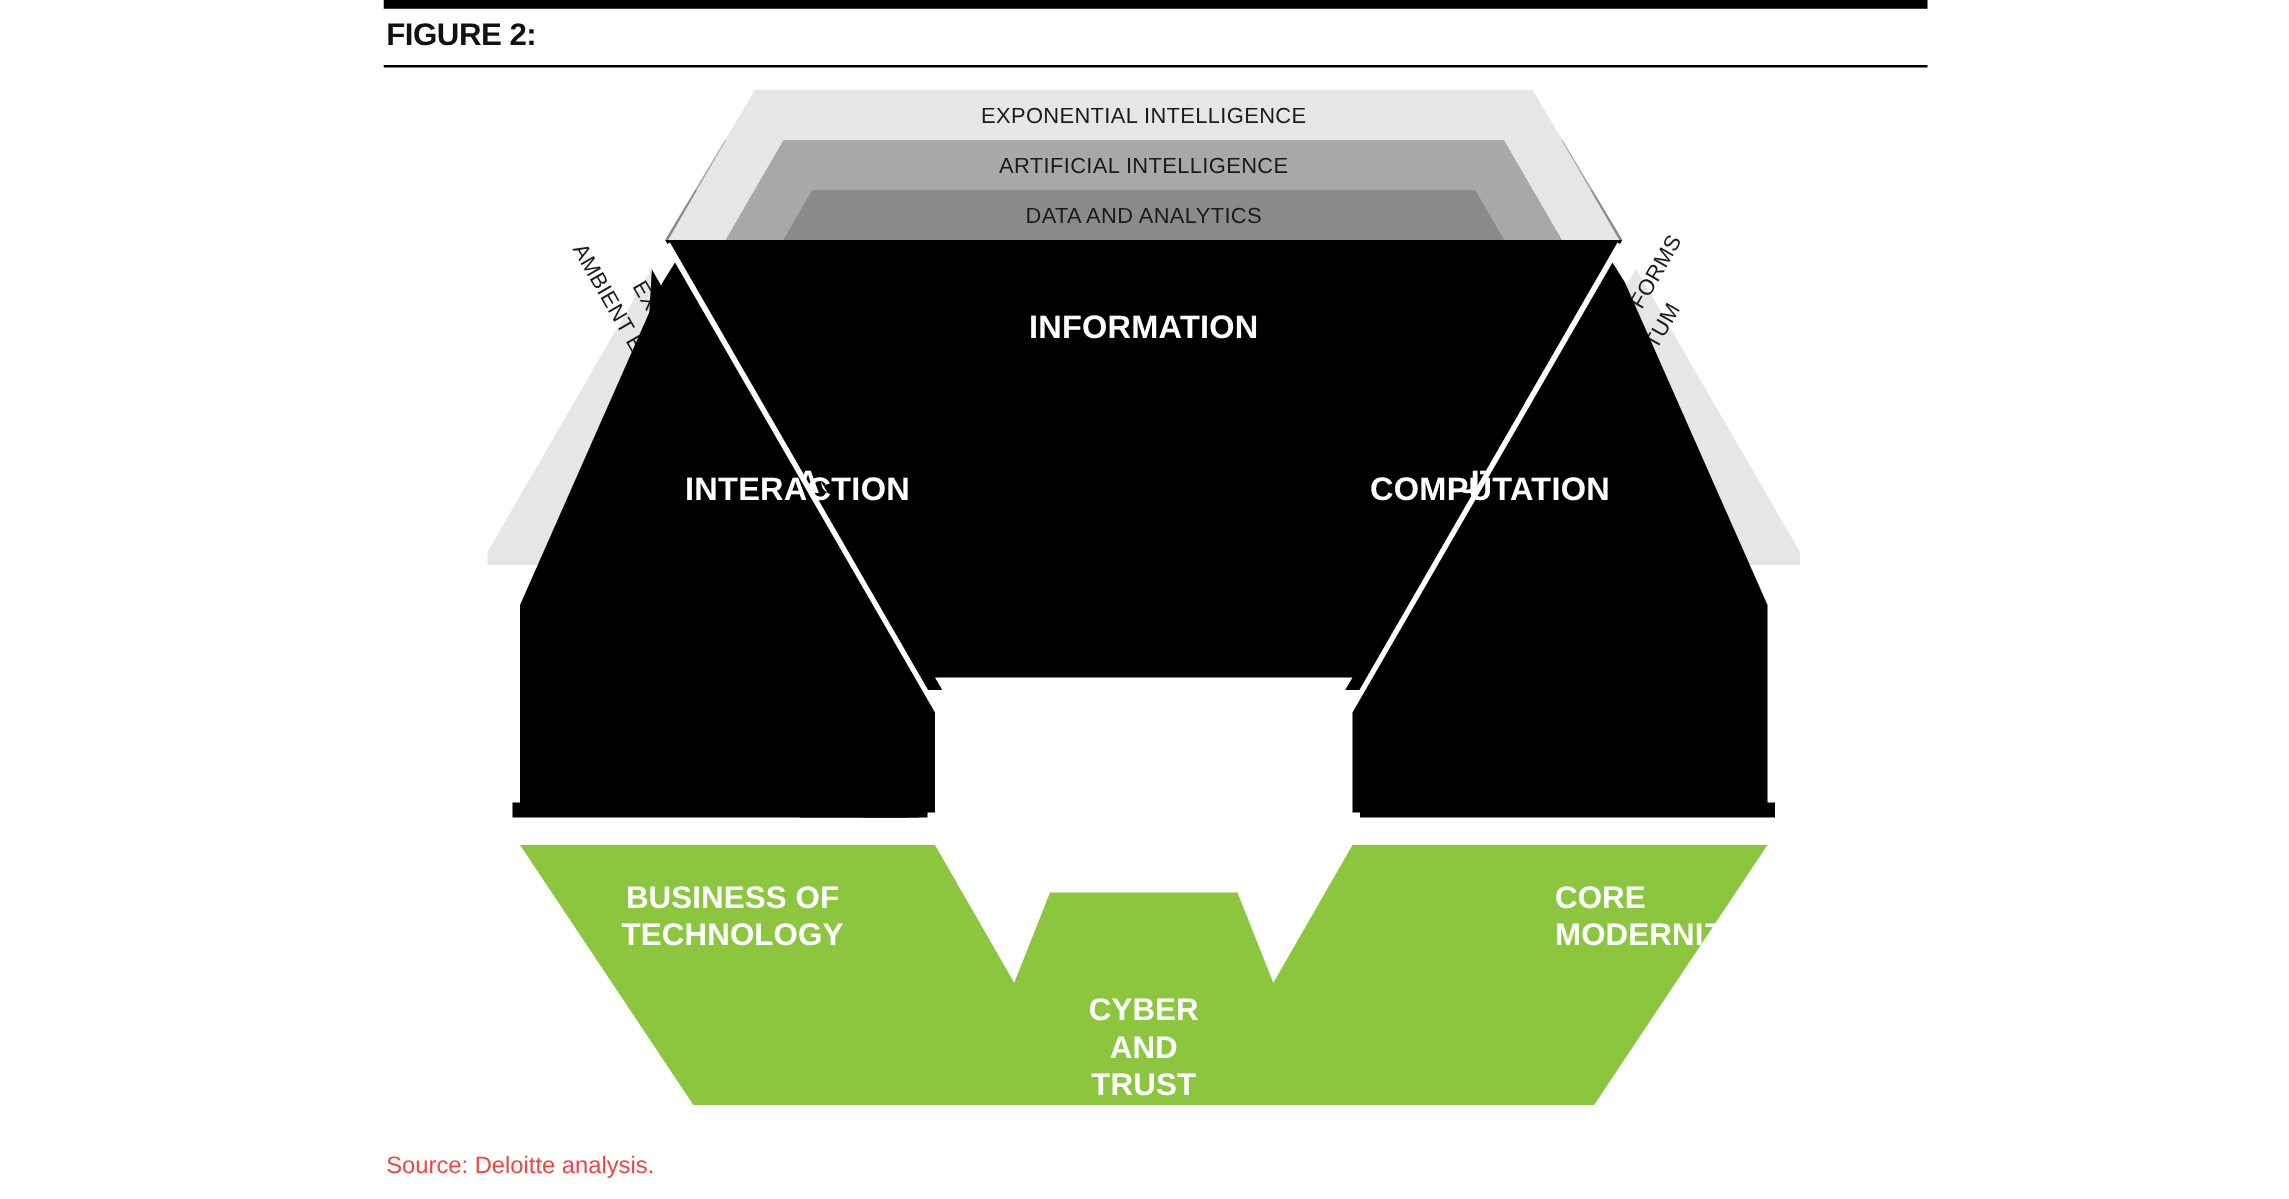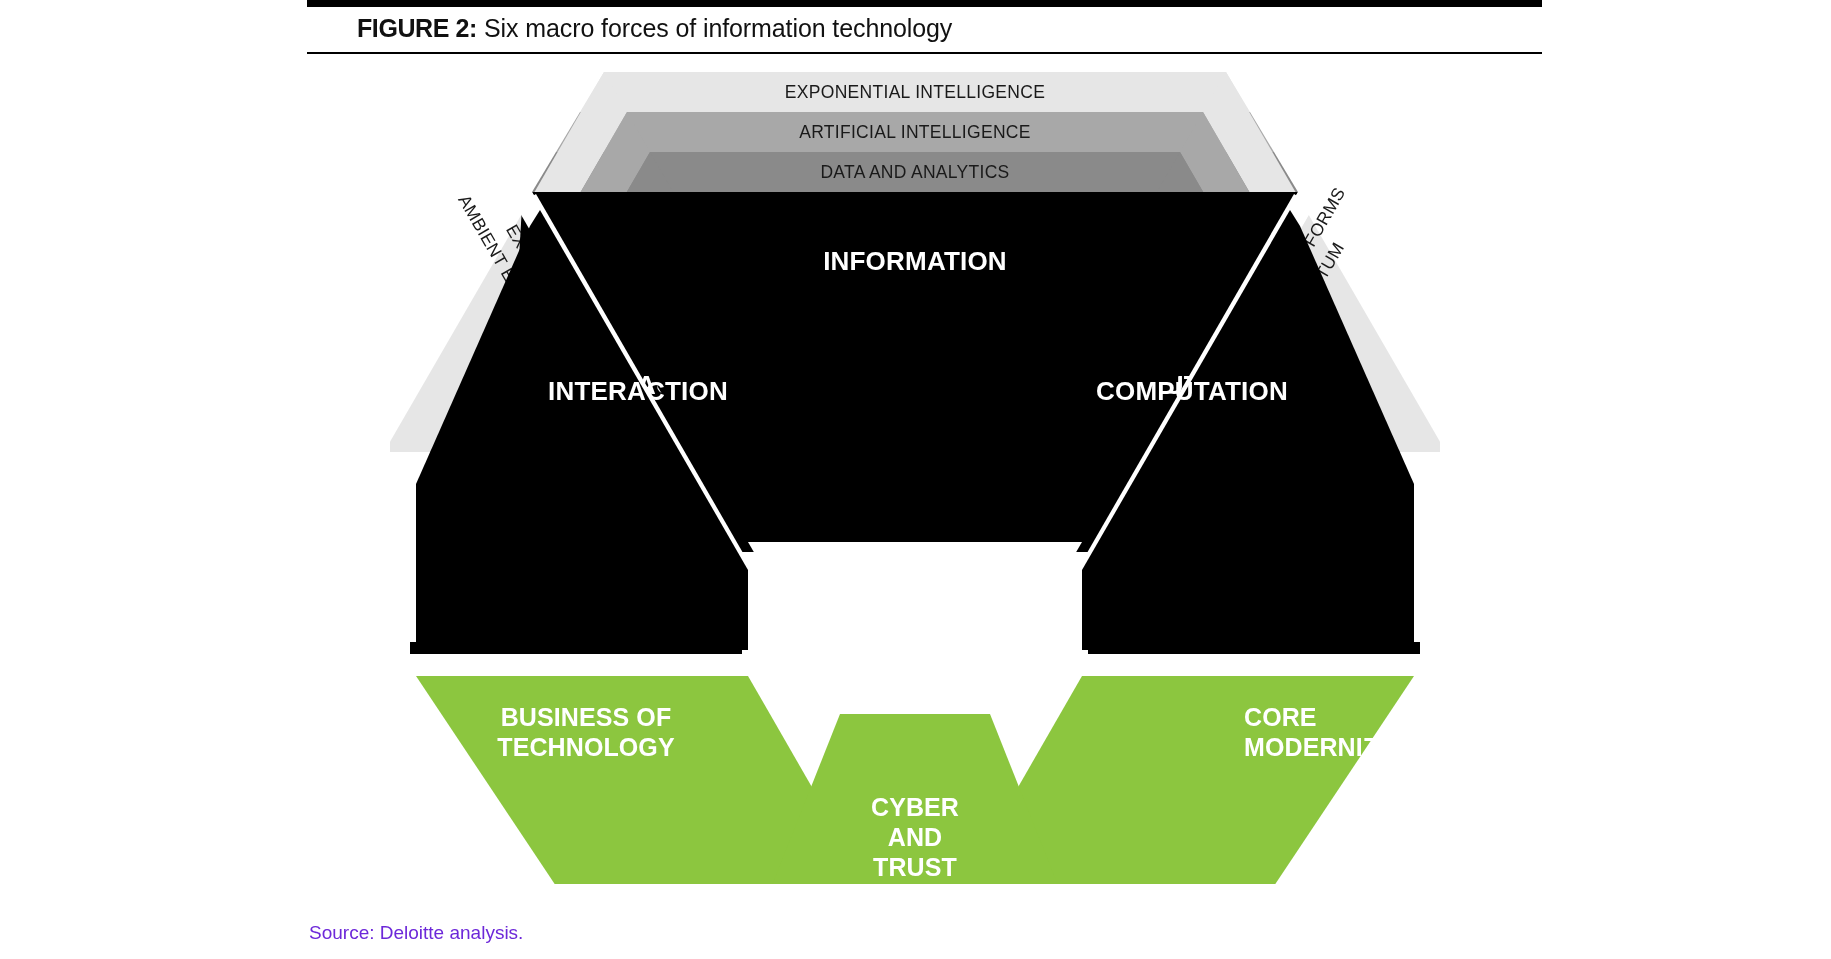--- a/index.html
+++ b/index.html
@@ -17,21 +17,21 @@
     position:absolute;left:307px;top:0px;width:1235px;height:7px;
     background:#000;
   }
   .rule-bottom{
     position:absolute;left:307px;top:52px;width:1235px;height:2px;
     background:#000;
   }
   .fig-title{
     position:absolute;left:309px;top:7px;width:1200px;height:42px;
     display:flex;align-items:center;
-    font-size:25px;letter-spacing:-0.2px;white-space:nowrap;margin-left:48px;
+    font-size:25px;letter-spacing:-0.2px;white-space:nowrap;
   }
   .fig-label{
     font-weight:bold;
     font-stretch:condensed;
     margin-right:7px;
     letter-spacing:-0.4px;
   }
   .fig-caption{font-weight:400;letter-spacing:-0.1px;}
 
   
@@ -57,33 +57,32 @@
     font-family:"Liberation Sans", sans-serif;
     font-size:25px;
     font-weight:bold;
     fill:#ffffff;
     letter-spacing:0.1px;
   }
 
   
   .source{
     position:absolute;left:309px;top:922px;
-    font-size:19px;color:#6d28d9;white-space:nowrap;
+    font-size:19px;color:#ef4444;white-space:nowrap;
   }
 </style>
 </head>
 <body>
 
 <div class="figure-wrap">
 
   <div class="rule-top"></div>
 
   <div class="fig-title">
     <span class="fig-label">FIGURE 2:</span>
-    <span class="fig-caption">Six macro forces of information technology</span>
   </div>
 
   <div class="rule-bottom"></div>
 
   <div class="diagram">
     <svg viewBox="0 0 1050 830" xmlns="http://www.w3.org/2000/svg">
 
       <g>
         <polygon points="214,18 836,18 836,58 214,58" fill="#E6E6E6"></polygon>
         <polygon points="214,18 190,58 214,58" fill="#E6E6E6"></polygon>

